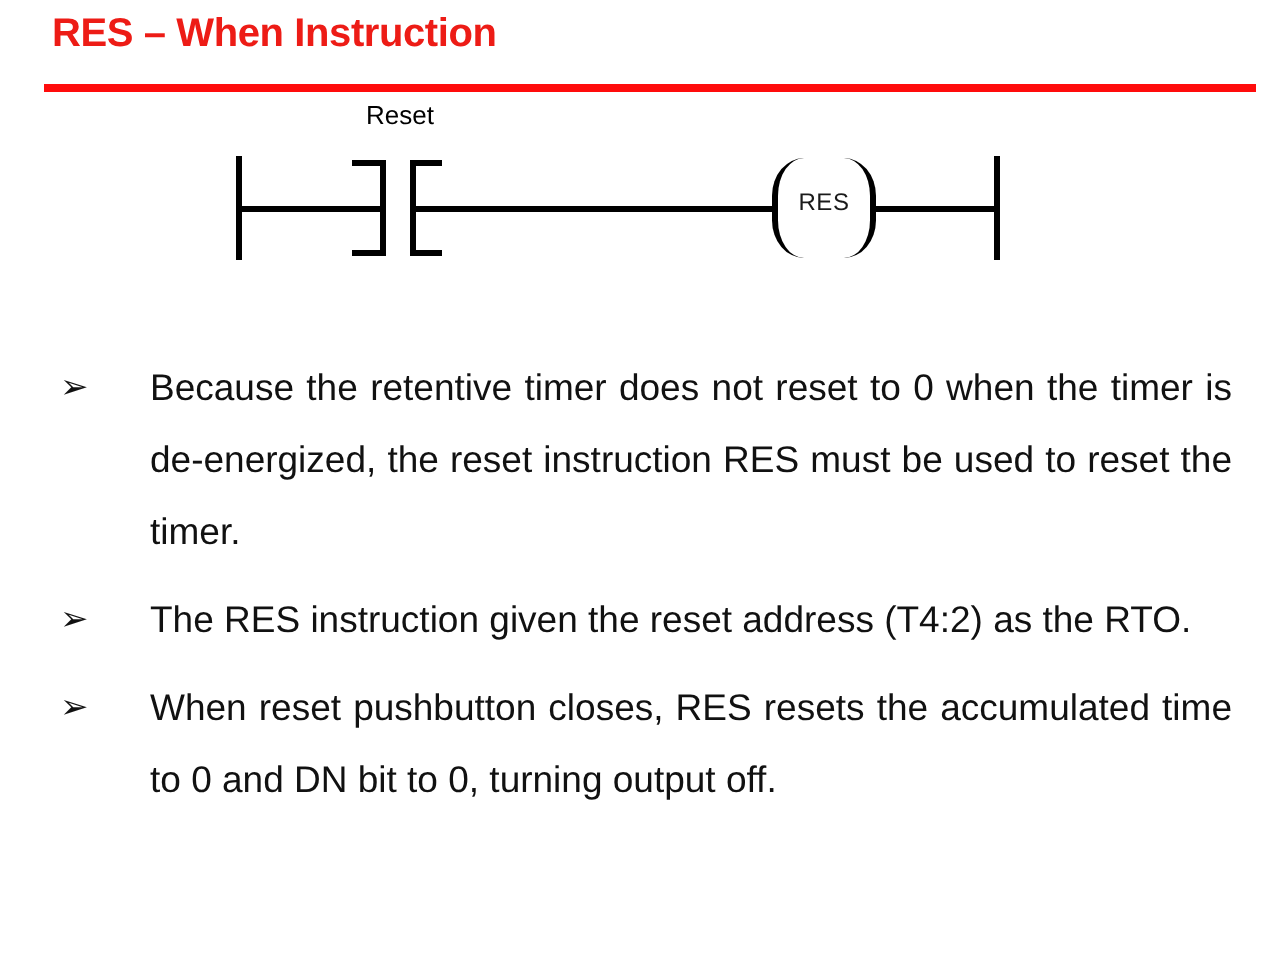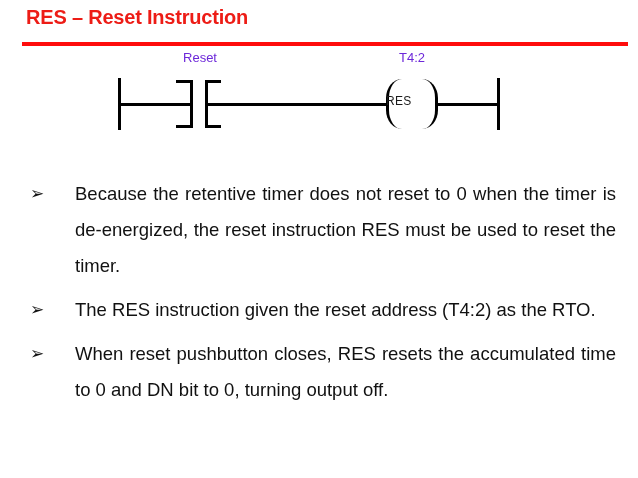--- a/index.html
+++ b/index.html
@@ -43,21 +43,21 @@
     left: 0;
     top: 46px;
     width: 638px;
     height: 100px;
   }
 
   
   .ladder-label {
     position: absolute;
     font-size: 13px;
-    color: #6d28d9;
+    color: #000000;
     white-space: nowrap;
     text-align: center;
   }
   .label-reset { left: 150px; top: 4px; width: 100px; }
   .label-addr  { left: 362px; top: 4px; width: 100px; }
 
   
   .rail {
     position: absolute;
     width: 3px;
@@ -130,20 +130,21 @@
     right: 0;
     border-left: none;
     border-top-right-radius: 22px 26px;
     border-bottom-right-radius: 22px 26px;
     border-right-width: 3px;
   }
   .coil .coil-text {
     position: absolute;
     left: 0; right: 0;
     top: 15px;
+    text-align: center;
     font-size: 12px;
     color: #1a1a1a;
     letter-spacing: 0.3px;
   }
 
   
   .body {
     position: absolute;
     left: 28px;
     top: 176px;
@@ -165,28 +166,27 @@
     top: 0;
     font-size: 17px;
     line-height: 36px;
     color: #111111;
   }
   .bullet .text { display: block; margin-left: 17px; }
 </style>
 </head>
 <body>
 
-<div class="slide-title">RES – Reset Instruction</div>
+<div class="slide-title">RES – When Instruction</div>
 <div class="title-rule"></div>
 
 <div class="ladder">
 
   <div class="ladder-label label-reset">Reset</div>
 
-  <div class="ladder-label label-addr">T4:2</div>
 
   <div class="rail rail-left"></div>
   <div class="rail rail-right"></div>
 
   <div class="rung rung-a"></div>
   <div class="rung rung-b"></div>
   <div class="rung rung-c"></div>
 
   <div class="contact">
     <div class="bar bar-l"></div>

